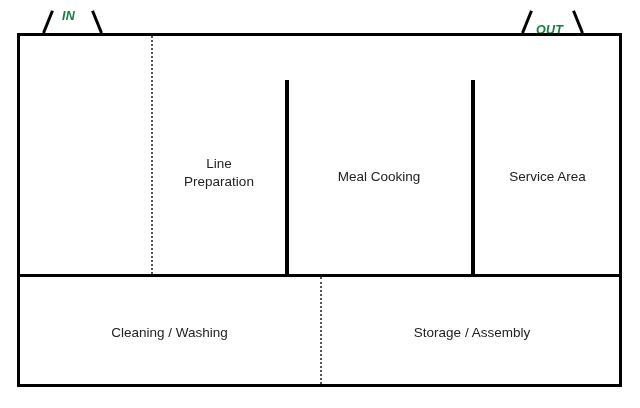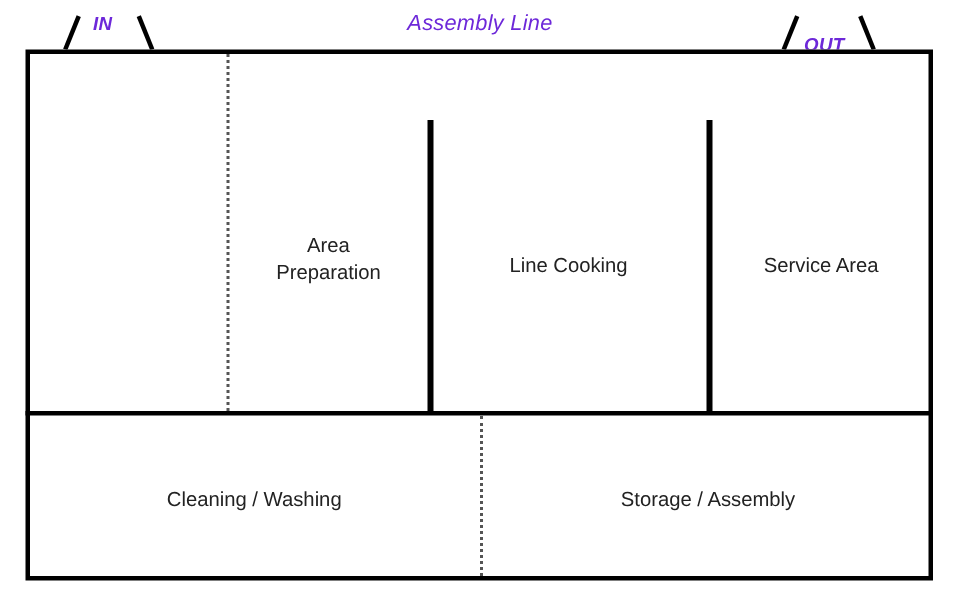--- a/index.html
+++ b/index.html
@@ -20,21 +20,21 @@
     height: 408px;
     background: #ffffff;
   }
 
   
   .hdr-label {
     position: absolute;
     font-style: italic;
     font-weight: bold;
     font-size: 13px;
-    color: #6d28d9;
+    color: #15803d;
     white-space: nowrap;
     letter-spacing: 0.2px;
   }
   #assembly-line-title {
     left: 0;
     right: 0;
     top: 8px;
     text-align: center;
     font-weight: normal;
     font-size: 14.5px;
@@ -151,40 +151,39 @@
     left: 322px;
     top: 324px;
     width: 300px;
   }
 </style>
 </head>
 <body>
 
 <div id="canvas">
 
-  <div id="assembly-line-title" class="hdr-label">Assembly Line</div>
 
   <div class="door-tick tick-left" style="left:42px; top:9px;"></div>
   <div id="in-label" class="hdr-label">IN</div>
   <div class="door-tick tick-right" style="left:100px; top:9px;"></div>
 
   <div class="door-tick tick-left" style="left:521px; top:9px;"></div>
   <div id="out-label" class="hdr-label">OUT</div>
   <div class="door-tick tick-right" style="left:581px; top:9px;"></div>
 
   <div id="plan-outline"></div>
 
   <div id="mid-divider"></div>
 
   <div id="dotted-prep" class="dotted-partition"></div>
   <div id="dotted-storage" class="dotted-partition"></div>
 
   <div id="wall-prep-cook" class="wall"></div>
   <div id="wall-cook-service" class="wall"></div>
 
-  <div id="zone-food-prep" class="zone-label">Area
+  <div id="zone-food-prep" class="zone-label">Line
 Preparation</div>
-  <div id="zone-meal-cooking" class="zone-label">Line Cooking</div>
+  <div id="zone-meal-cooking" class="zone-label">Meal Cooking</div>
   <div id="zone-service-area" class="zone-label">Service Area</div>
   <div id="zone-cleaning" class="zone-label">Cleaning / Washing</div>
   <div id="zone-storage" class="zone-label">Storage / Assembly</div>
 
 </div>
 
 </body></html>

